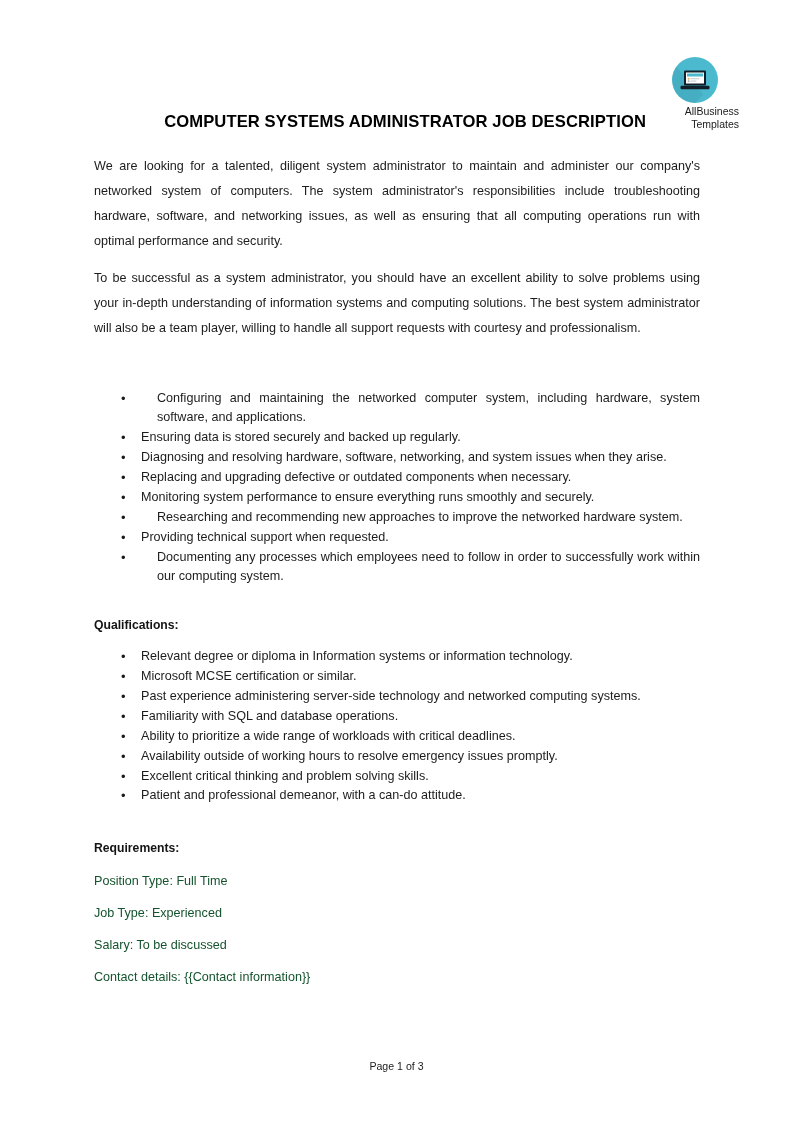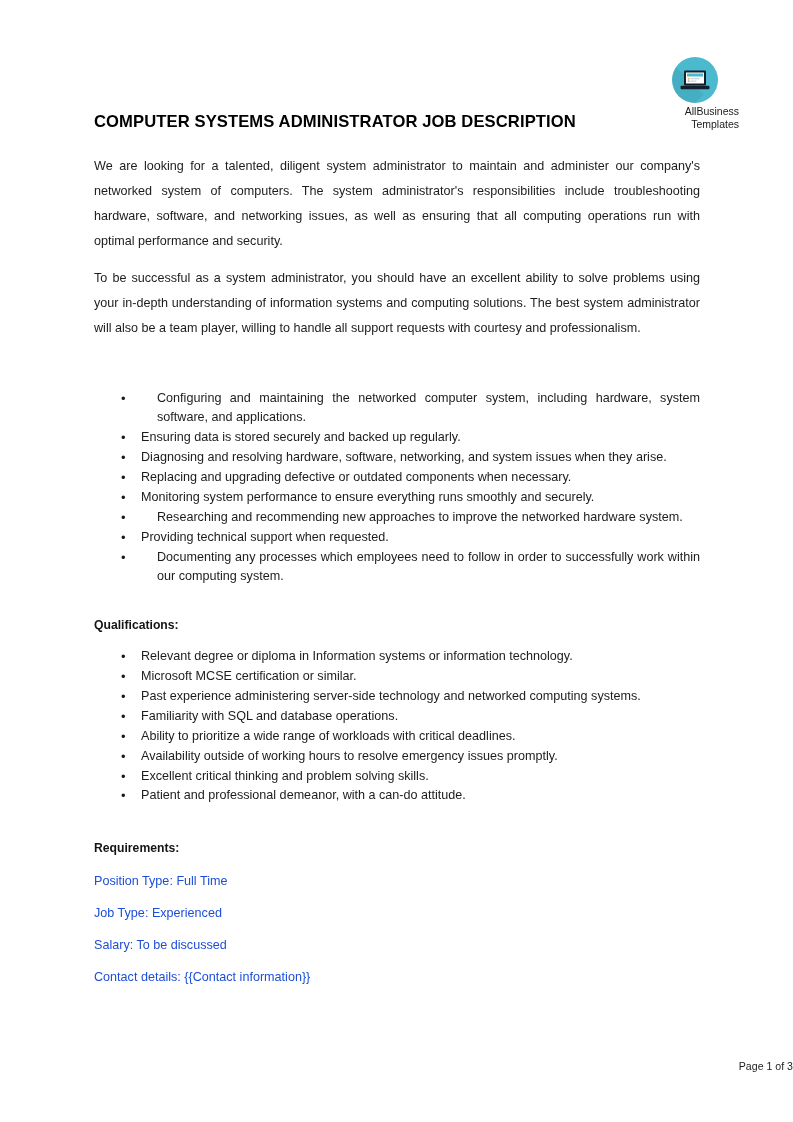--- a/index.html
+++ b/index.html
@@ -60,21 +60,21 @@
     color: #1b1b1b;
     font-family: "Liberation Sans", sans-serif;
   }
 
   
   .doc-title {
     position: absolute;
     top: 112px;
     left: 94px;
     width: 552px;
-    text-align: left;
+    text-align: right;
     font-size: 16.6px;
     font-weight: bold;
     letter-spacing: 0.1px;
     color: #000000;
     font-family: "Liberation Sans", sans-serif;
   }
 
   
   .content {
     position: absolute;
@@ -130,30 +130,30 @@
   ul.bullets li.justified .txt {
     text-align: justify;
     text-justify: inter-word;
     margin-left: 16px;
   }
 
   
   .req-line {
     font-size: 12.6px;
     line-height: 18px;
-    color: #1d4ed8;
+    color: #14532d;
   }
 
   
   .footer {
     position: absolute;
     top: 1060px;
     left: 0;
     width: 793px;
-    text-align: right;
+    text-align: center;
     font-size: 10.6px;
     color: #1c1c1c;
     font-family: "Liberation Sans", sans-serif;
   }
 </style>
 </head>
 <body>
 
 <div class="page">
 

